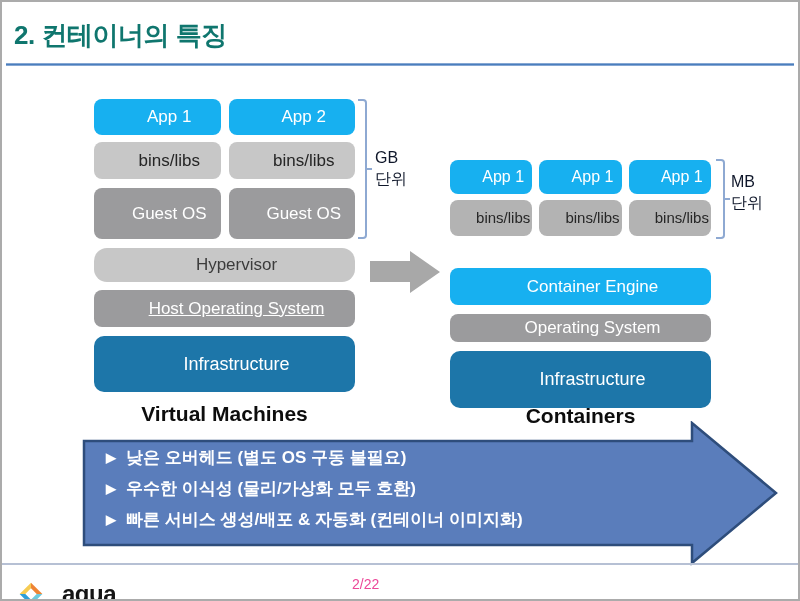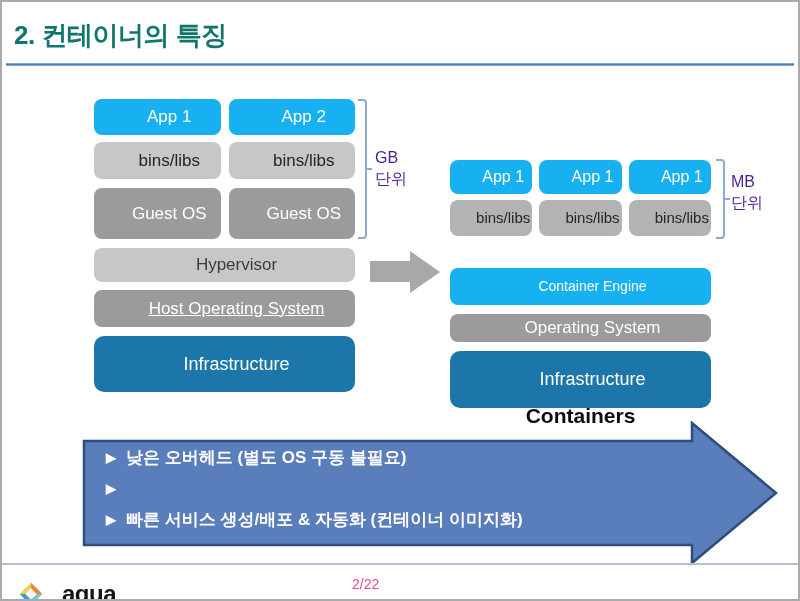--- a/index.html
+++ b/index.html
@@ -36,32 +36,32 @@
 
   
   .vm-stack { left:92px; top:97px; width:261px; }
   .vm-stack .row { gap:8px; }
   .vm-apps .box   { height:36px; font-size:17px; flex:1; }
   .vm-apps        { margin-bottom:7px; }
   .vm-bins .box   { height:37px; font-size:17px; flex:1; }
   .vm-bins        { margin-bottom:9px; }
   .vm-guest .box  { height:51px; font-size:17px; flex:1; }
   .vm-guest       { margin-bottom:9px; }
-  .hyper  { height:34px; font-size:17px; color:#3c3c3c; margin-bottom:8px; }
+  .hyper  { height:34px; font-size:17px; color:#3c3c3c; margin-bottom:8px;border-radius:13px; }
   .hostos { height:37px; font-size:17px; margin-bottom:9px;text-decoration:underline; }
   .vm-infra { height:56px; font-size:18px; }
 
   
   .ct-stack { left:448px; top:158px; width:261px; }
   .ct-stack .row { gap:7px; }
   .ct-apps .box { height:34px; font-size:16px; flex:1; }
   .ct-apps      { margin-bottom:6px; }
   .ct-bins .box { height:36px; font-size:15px; flex:1; }
   .ct-bins      { margin-bottom:10px; }
-  .engine { height:37px; font-size:14px; margin-bottom:9px;margin-top:32px; }
+  .engine { height:37px; font-size:17px; margin-bottom:9px;margin-top:32px; }
   .ctos   { height:28px; font-size:17px; margin-bottom:9px; }
   .ct-infra { height:57px; font-size:18px; }
 
   .caption {
     position:absolute; text-align:center;
     font-size:21px; font-weight:700; color:#0d0d0d;
   }
   .vm-caption { left:92px;  width:261px; top:400px; }
   .ct-caption { left:448px; width:261px; top:402px; }
 
@@ -71,21 +71,21 @@
     border-top:2px solid #8ea9d2; border-right:2px solid #8ea9d2; border-bottom:2px solid #8ea9d2;
     border-radius:0 4px 4px 0;
   }
   .bracket::after {
     content:""; position:absolute; right:-7px; top:50%; margin-top:-1px;
     width:6px; height:2px; background:#8ea9d2;
   }
   .gb-bracket { left:356px; top:97px;  height:140px; }
   .mb-bracket { left:714px; top:157px; height:80px; }
   .unit-label {
-    position:absolute; font-size:16px; color:#4c1d95;
+    position:absolute; font-size:16px; color:#0f172a;
     line-height:1.3; white-space:pre-line;
   }
   .gb-label { left:373px; top:146px; }
   .mb-label { left:729px; top:170px; }
 
   
   .flow-arrow { position:absolute; left:368px; top:249px; }
   .banner { position:absolute; left:80px; top:419px; }
   .banner-text {
     position:absolute; left:104px; top:440px; width:600px;
@@ -126,20 +126,21 @@
       <div class="box lgray">bins/libs</div>
     </div>
     <div class="row vm-guest">
       <div class="box mgray">Guest OS</div>
       <div class="box mgray">Guest OS</div>
     </div>
     <div class="box lgray hyper">Hypervisor</div>
     <div class="box mgray hostos">Host Operating System</div>
     <div class="box infra vm-infra">Infrastructure</div>
   </div>
+  <div class="caption vm-caption">Virtual Machines</div>
 
   <div class="bracket gb-bracket"></div>
   <div class="unit-label gb-label">GB
 단위</div>
 
   <svg class="flow-arrow" width="72" height="42" viewBox="0 0 72 42">
     <polygon points="0,10 40,10 40,0 70,21 40,42 40,31 0,31" fill="#a8a8a8"></polygon>
   </svg>
 
   <div class="stack ct-stack">
@@ -166,20 +167,21 @@
   <svg class="banner" width="700" height="145" viewBox="0 0 700 145">
     <polygon points="2,20 610,20 610,2 694,72 610,142 610,124 2,124" fill="#5a7dbb" stroke="#2e4d7b" stroke-width="2.5" stroke-linejoin="miter"></polygon>
   </svg>
   <div class="banner-text">
     <div class="benefit-line">
       <span class="bullet">▶</span>
       <span>낮은 오버헤드 (별도 OS 구동 불필요)</span>
     </div>
     <div class="benefit-line">
       <span class="bullet">▶</span>
+      <span>우수한 이식성 (물리/가상화 모두 호환)</span>
     </div>
     <div class="benefit-line">
       <span class="bullet">▶</span>
       <span>빠른 서비스 생성/배포 &amp; 자동화 (컨테이너 이미지화)</span>
     </div>
   </div>
 
   <div class="footer-rule"></div>
 
   <div class="aqua-logo">

